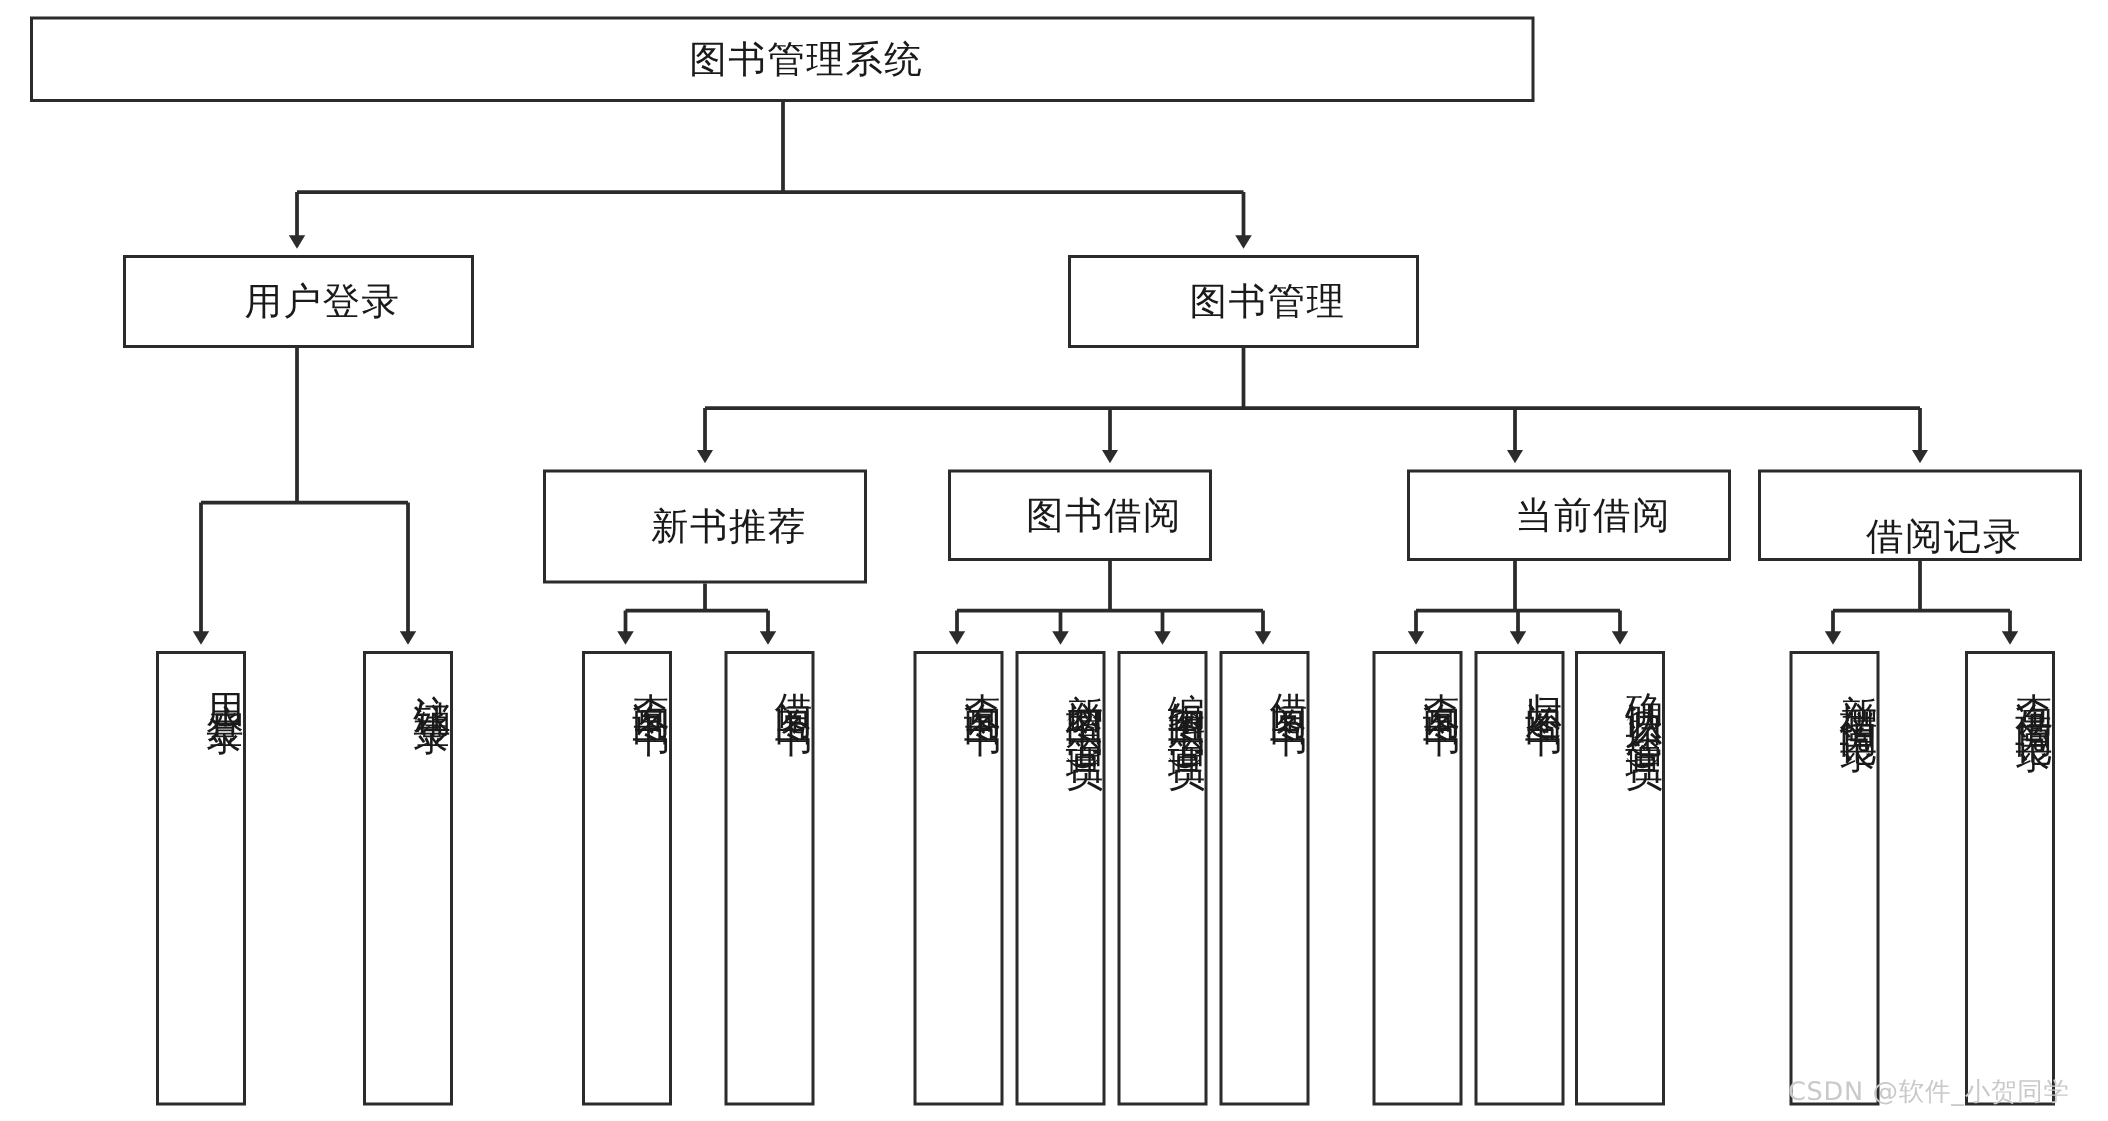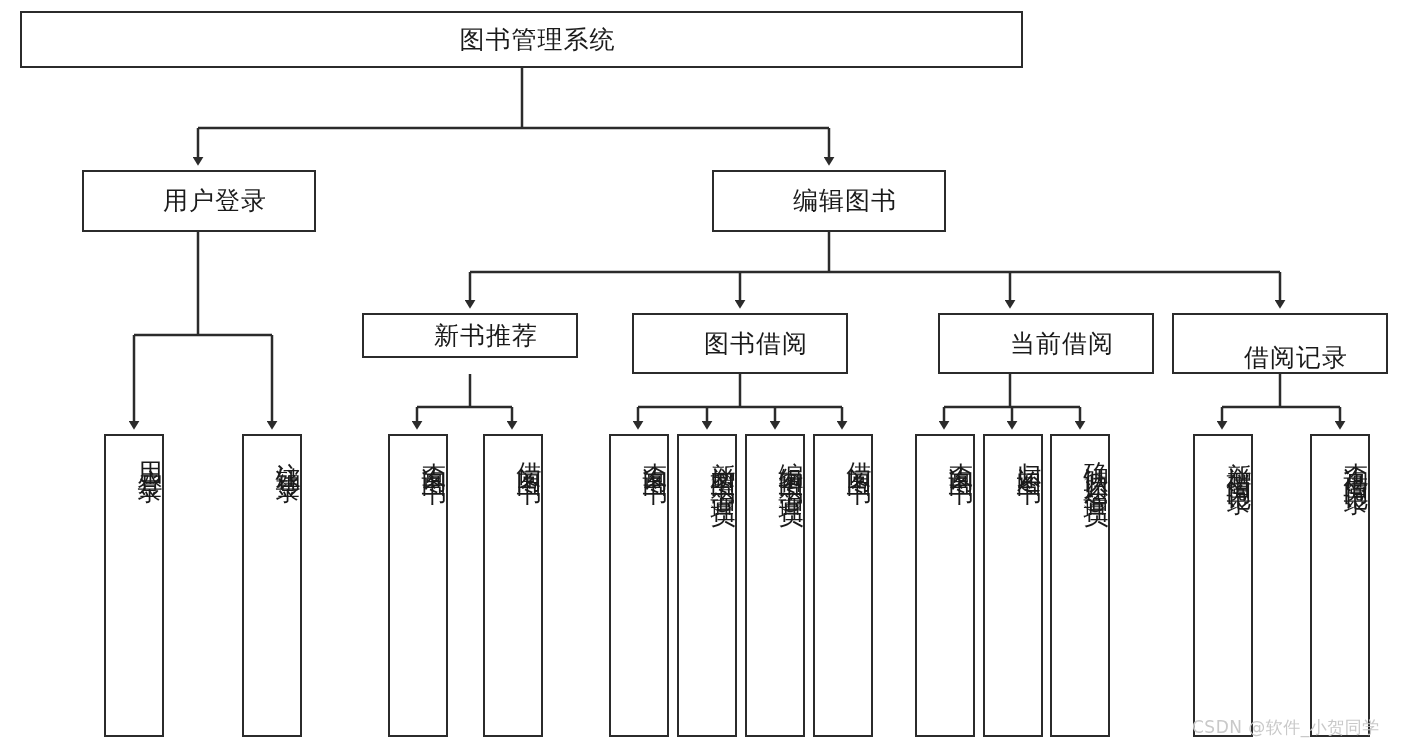--- a/index.html
+++ b/index.html
@@ -131,28 +131,28 @@
 
   <div class="node horiz root" style="left:20px; top:11px; width:1003px; height:57px;">
     <span class="label">图书管理系统</span>
   </div>
 
   <div class="node horiz" style="left:82px; top:170px; width:234px; height:62px;">
     <span class="label">用户登录</span>
   </div>
 
   <div class="node horiz" style="left:712px; top:170px; width:234px; height:62px;">
-    <span class="label">编辑图书</span>
-  </div>
-
-  <div class="node horiz" style="left:362px; top:313px; width:216px; height:45px;">
+    <span class="label">图书管理</span>
+  </div>
+
+  <div class="node horiz" style="left:362px; top:313px; width:216px; height:76px;">
     <span class="label">新书推荐</span>
   </div>
 
-  <div class="node horiz" style="left:632px; top:313px; width:216px; height:61px;">
+  <div class="node horiz" style="left:632px; top:313px; width:176px; height:61px;">
     <span class="label">图书借阅</span>
   </div>
 
   <div class="node horiz" style="left:902px; top:313px; width:216px; height:61px;margin-left:36px;">
     <span class="label">当前借阅</span>
   </div>
 
   <div class="node horiz" style="left:1172px; top:313px; width:216px; height:61px;align-items:flex-end;">
     <span class="label">借阅记录</span>
   </div>

